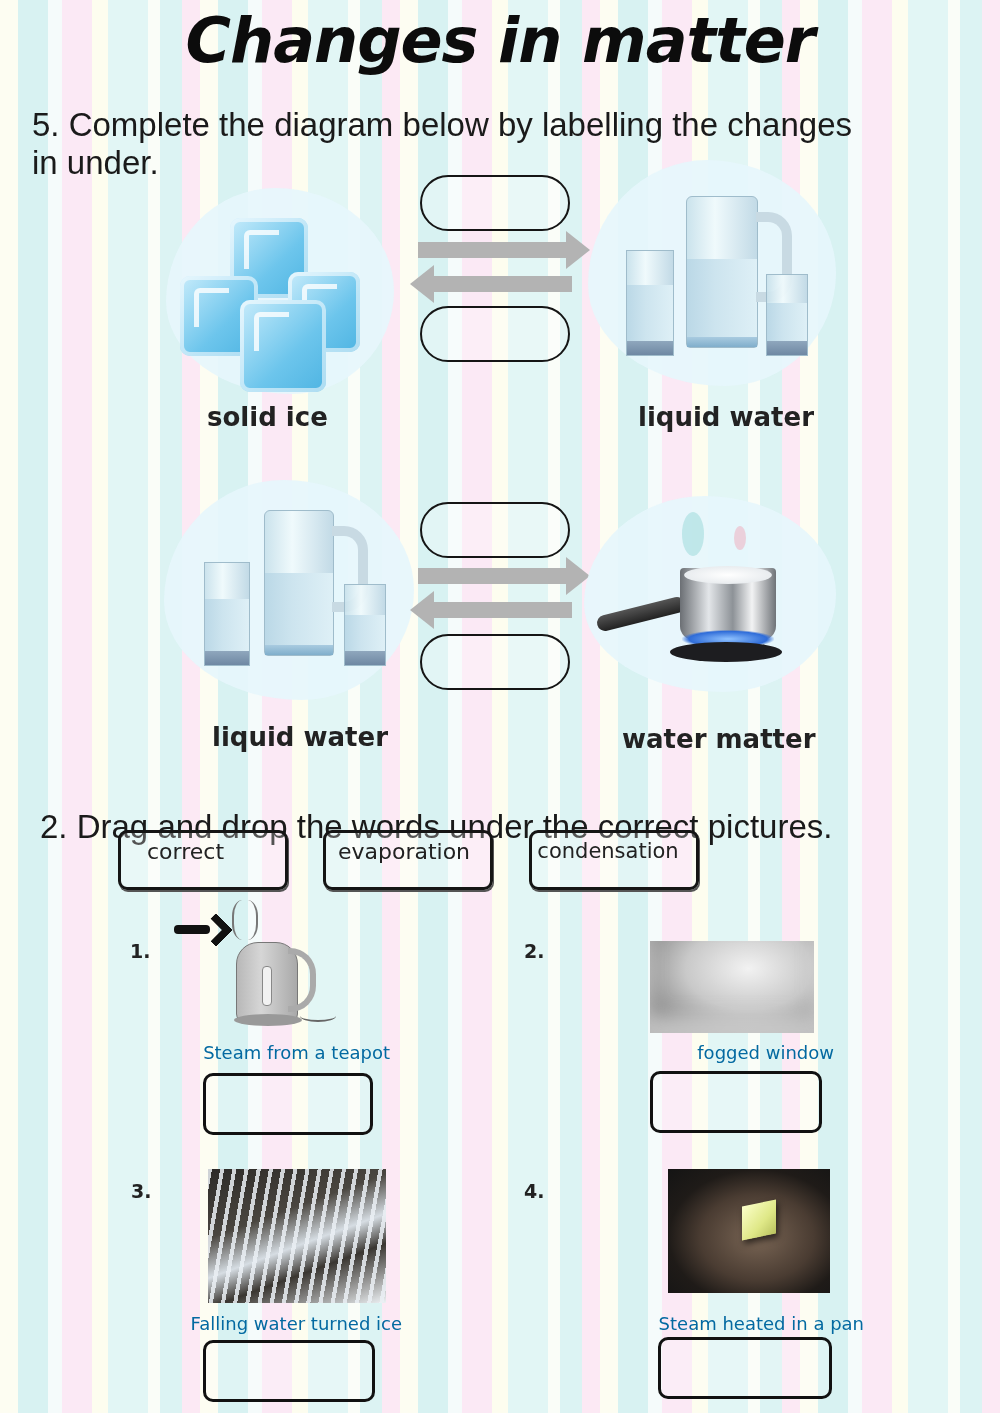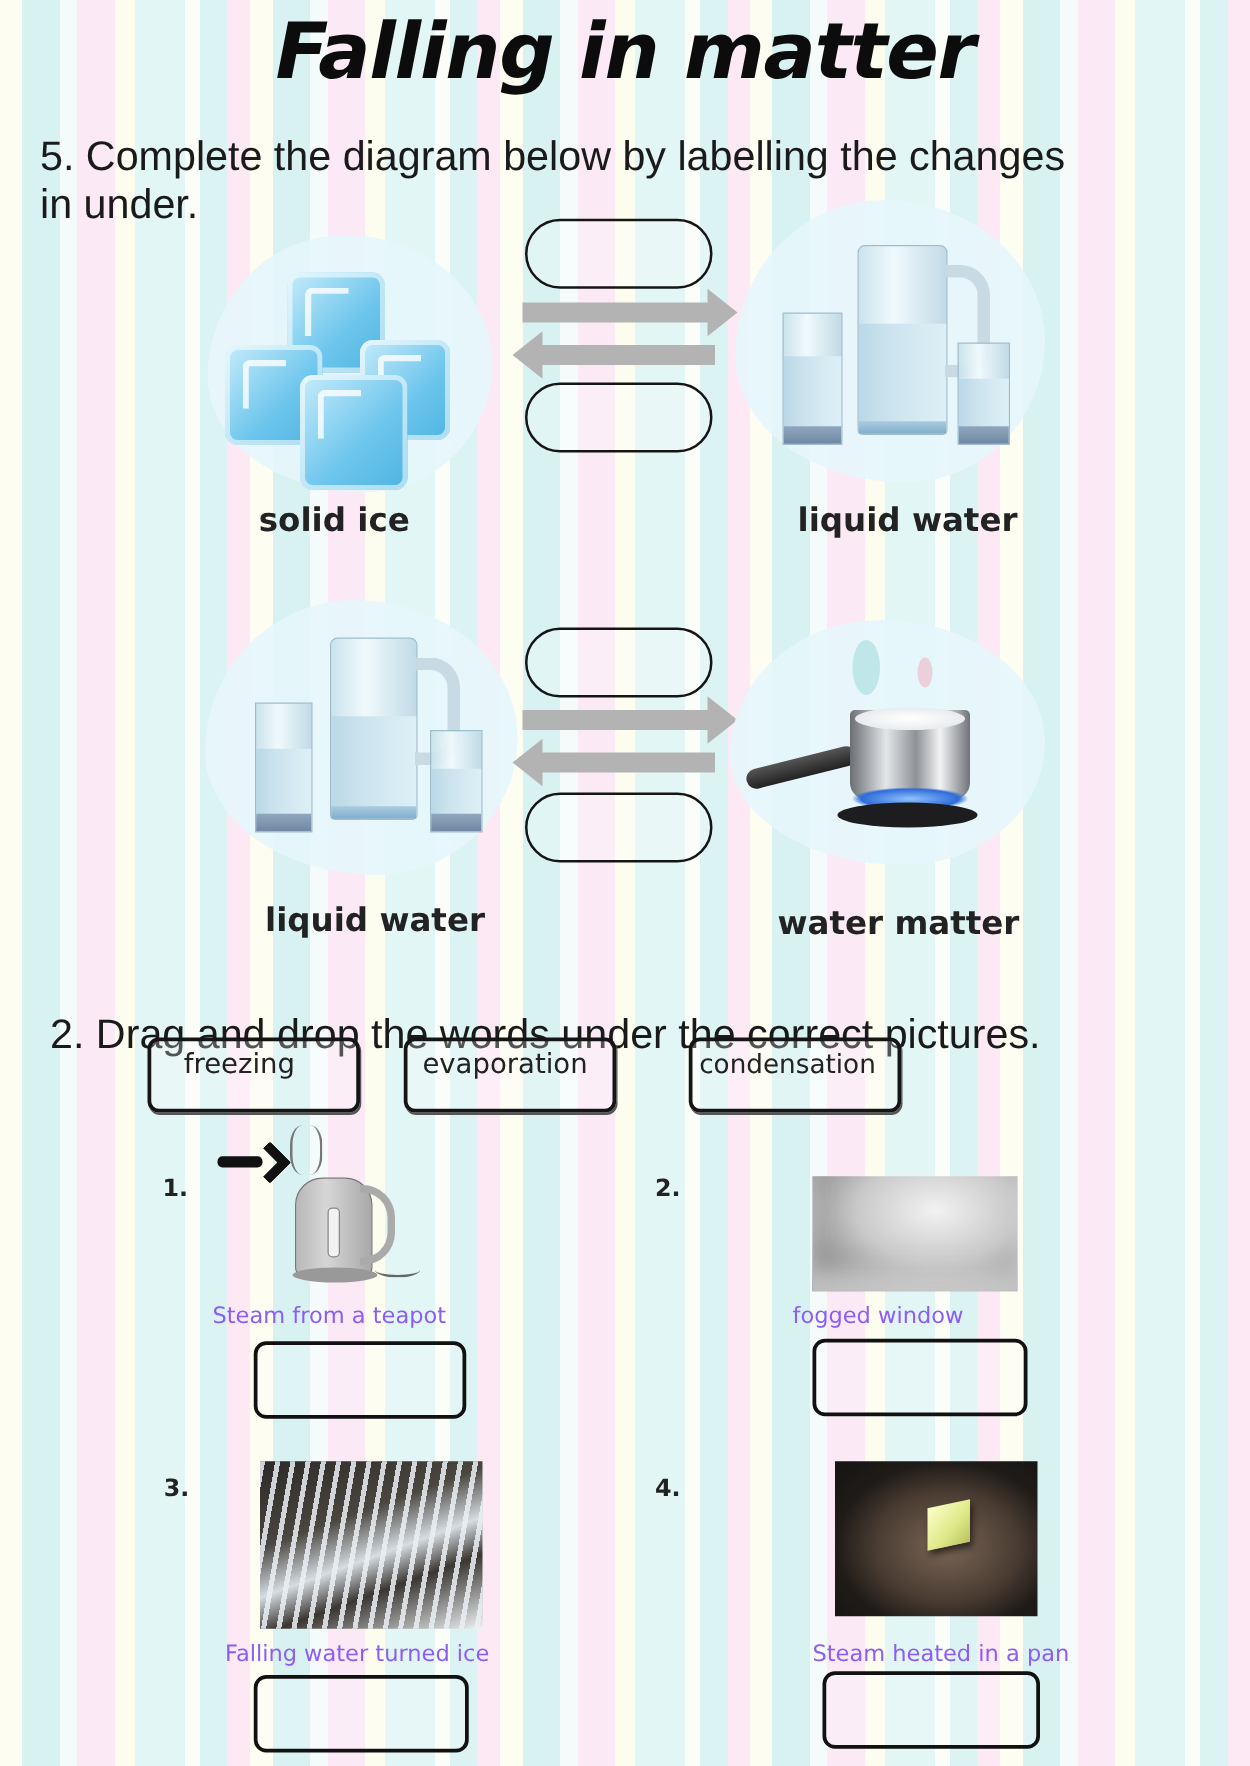--- a/index.html
+++ b/index.html
@@ -37,35 +37,35 @@
     content:""; position:absolute; left:-22px; top:-11px;
     border-right:24px solid #b3b3b3; border-top:19px solid transparent; border-bottom:19px solid transparent;
   }
   .label { font-family:"DejaVu Sans", sans-serif; font-weight:bold; font-size:26px; color:#222; }
   .word {
     border:3px solid #151515; border-radius:9px; background:rgba(255,255,255,0.25);
     box-shadow:1px 2px 0 #555; width:164px; height:54px;
   }
   .word span { position:absolute; top:6px; width:100%; text-align:center; font-size:22px; color:#222; font-family:"DejaVu Sans", sans-serif; }
   .num { font-family:"DejaVu Sans", sans-serif; font-weight:bold; font-size:19px; color:#222; }
-  .caption { font-family:"DejaVu Sans", sans-serif; font-size:18px; color:#8b5cf6; text-align:left; }
+  .caption { font-family:"DejaVu Sans", sans-serif; font-size:18px; color:#0369a1; text-align:right; }
   .drop { border:3px solid #111; border-radius:10px; background:rgba(255,255,255,0.2); width:164px; height:56px; }
   
   .cube { position:absolute; width:78px; height:80px; background:linear-gradient(135deg,#c8ecfb,#6cc5ec 60%,#4eb4e2); border-radius:10px; box-shadow: inset 0 0 0 4px rgba(255,255,255,0.55); }
   .cube::after { content:""; position:absolute; left:14px; top:12px; width:30px; height:34px; border-left:5px solid rgba(255,255,255,0.8); border-top:5px solid rgba(255,255,255,0.8); border-radius:6px 0 0 0; }
   
   .glass { position:absolute; background:linear-gradient(90deg,rgba(200,225,235,0.9),rgba(240,250,252,0.95) 40%,rgba(190,215,228,0.9)); border:1px solid #9fbccb; }
   .glass .water { position:absolute; left:0; right:0; bottom:0; background:linear-gradient(90deg,rgba(185,215,230,0.9),rgba(225,242,248,0.9)); }
   .glass .base { position:absolute; left:0; right:0; bottom:0; height:14px; background:linear-gradient(#8fa7bd,#6f88a3); }
   .handle { position:absolute; border:10px solid #c8dae3; border-left:none; border-radius:0 24px 24px 0; }
 </style>
 </head>
 <body>
 
-<div class="abs title">Falling in matter</div>
+<div class="abs title">Changes in matter</div>
 
 <div class="abs instr" style="left:32px; top:106px;">5. Complete the diagram below by labelling the changes</div>
 <div class="abs instr" style="left:32px; top:144px;">in under.</div>
 
 <div class="abs" style="left:0; top:160px; width:1000px; height:290px;text-decoration:underline;">
 
   <div class="abs blob" style="left:166px; top:28px; width:228px; height:206px;">
     <div class="cube" style="left:64px; top:30px;"></div>
     <div class="cube" style="left:14px; top:88px;"></div>
     <div class="cube" style="left:122px; top:84px; width:72px;"></div>
@@ -138,26 +138,26 @@
   </div>
 
   <div class="abs label" style="left:212px; top:242px;">liquid water</div>
   <div class="abs label" style="left:622px; top:244px;">water matter</div>
 </div>
 
 <div class="abs instr" style="left:40px; top:778px;margin-top:30px;">2. Drag and drop the words under the correct pictures.</div>
 
 <div class="abs" style="left:0; top:828px; width:1000px; height:62px;">
   <div class="abs word" style="left:118px; top:2px;">
-      <span style="text-align:left; left:26px;">freezing</span>
+      <span style="text-align:left; left:26px;">correct</span>
     </div>
   <div class="abs word" style="left:323px; top:2px;">
       <span style="left:-4px;">evaporation</span>
     </div>
-  <div class="abs word" style="left:551px; top:2px;">
+  <div class="abs word" style="left:529px; top:2px;">
       <span style="left:-6px; font-size:21px;">condensation</span>
     </div>
 </div>
 
 <div class="abs num" style="left:130px; top:940px;">1.</div>
 <div class="abs" style="left:170px; top:896px; width:180px; height:136px;">
 
   <div class="abs" style="left:4px; top:29px; width:36px; height:9px; background:#111; border-radius:4px;"></div>
   <div class="abs" style="left:34px; top:22px; width:16px; height:16px; border-top:8px solid #111; border-right:8px solid #111; transform:rotate(45deg); border-radius:2px;"></div>
 

